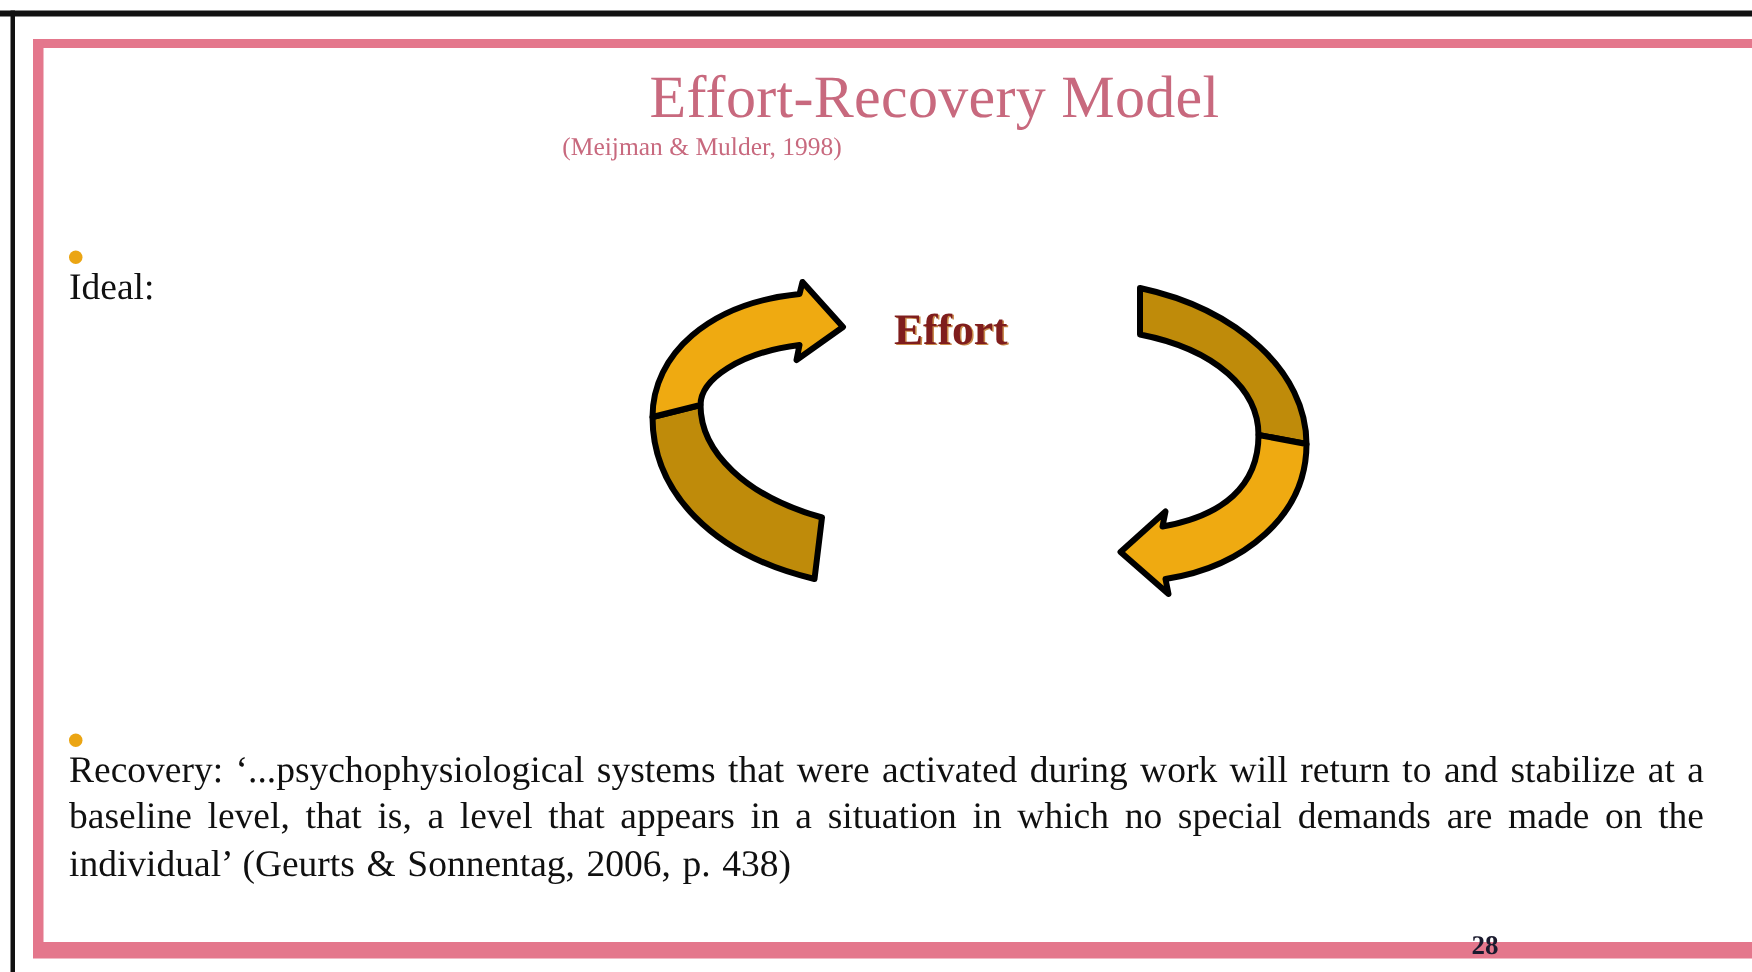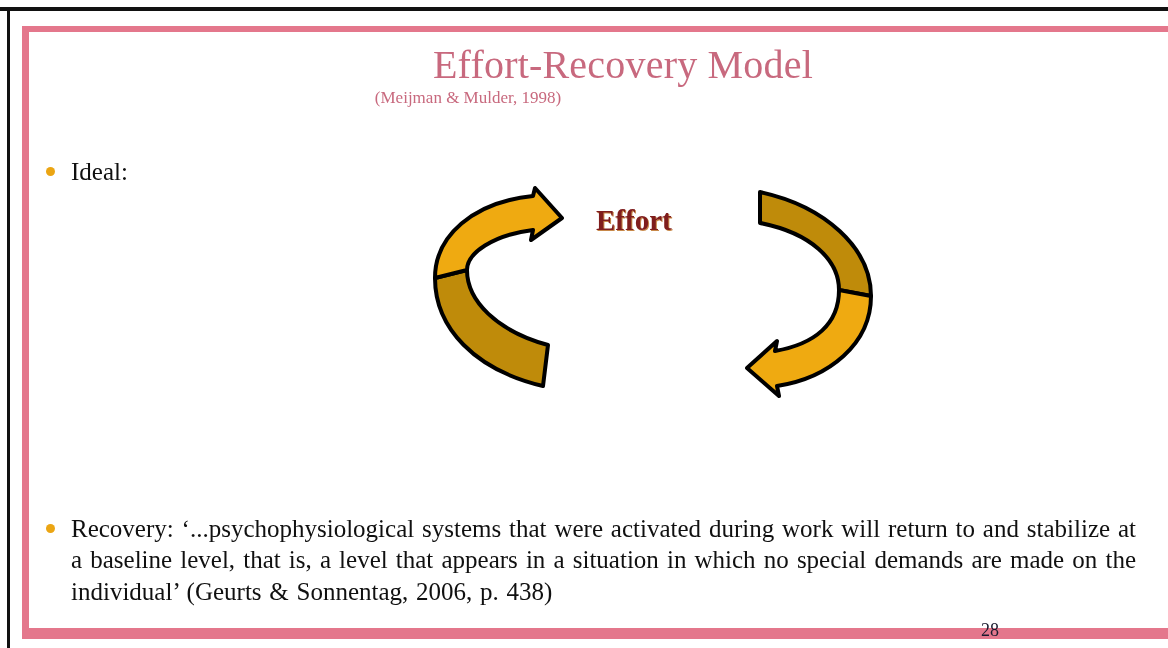--- a/index.html
+++ b/index.html
@@ -85,20 +85,21 @@
     text-align: center;
     font-size: 17px;
     color: #c8697e;
   }
 
   
   .bullet-row {
     position: absolute;
     display: flex;
     align-items: flex-start;
+    flex-direction: column;
   }
   .bullet-dot {
     flex: 0 0 auto;
     width: 9px;
     height: 9px;
     border-radius: 50%;
     background: #eba513;
     margin-top: 11px;
     margin-right: 16px;
   }
@@ -112,21 +113,20 @@
 
   #bullet-ideal {
     left: 46px;
     top: 156px;
     width: 400px;
   }
   #bullet-recovery {
     left: 46px;
     top: 478px;
     width: 1090px;
-    margin-top: 35px;
   }
   #bullet-recovery .bullet-text {
     word-spacing: 1.5px;
   }
 
   
   #cycle {
     position: absolute;
     left: 415px;
     top: 178px;
@@ -159,20 +159,21 @@
 
   
   .page-number {
     position: absolute;
     left: 960px;
     top: 620px;
     width: 60px;
     text-align: center;
     font-size: 18px;
     color: #1a1a2e;
+    font-weight: bold;
   }
 </style>
 </head>
 <body>
 
 <div id="slide">
 
   <div class="rule-top"></div>
   <div class="rule-left"></div>
 

